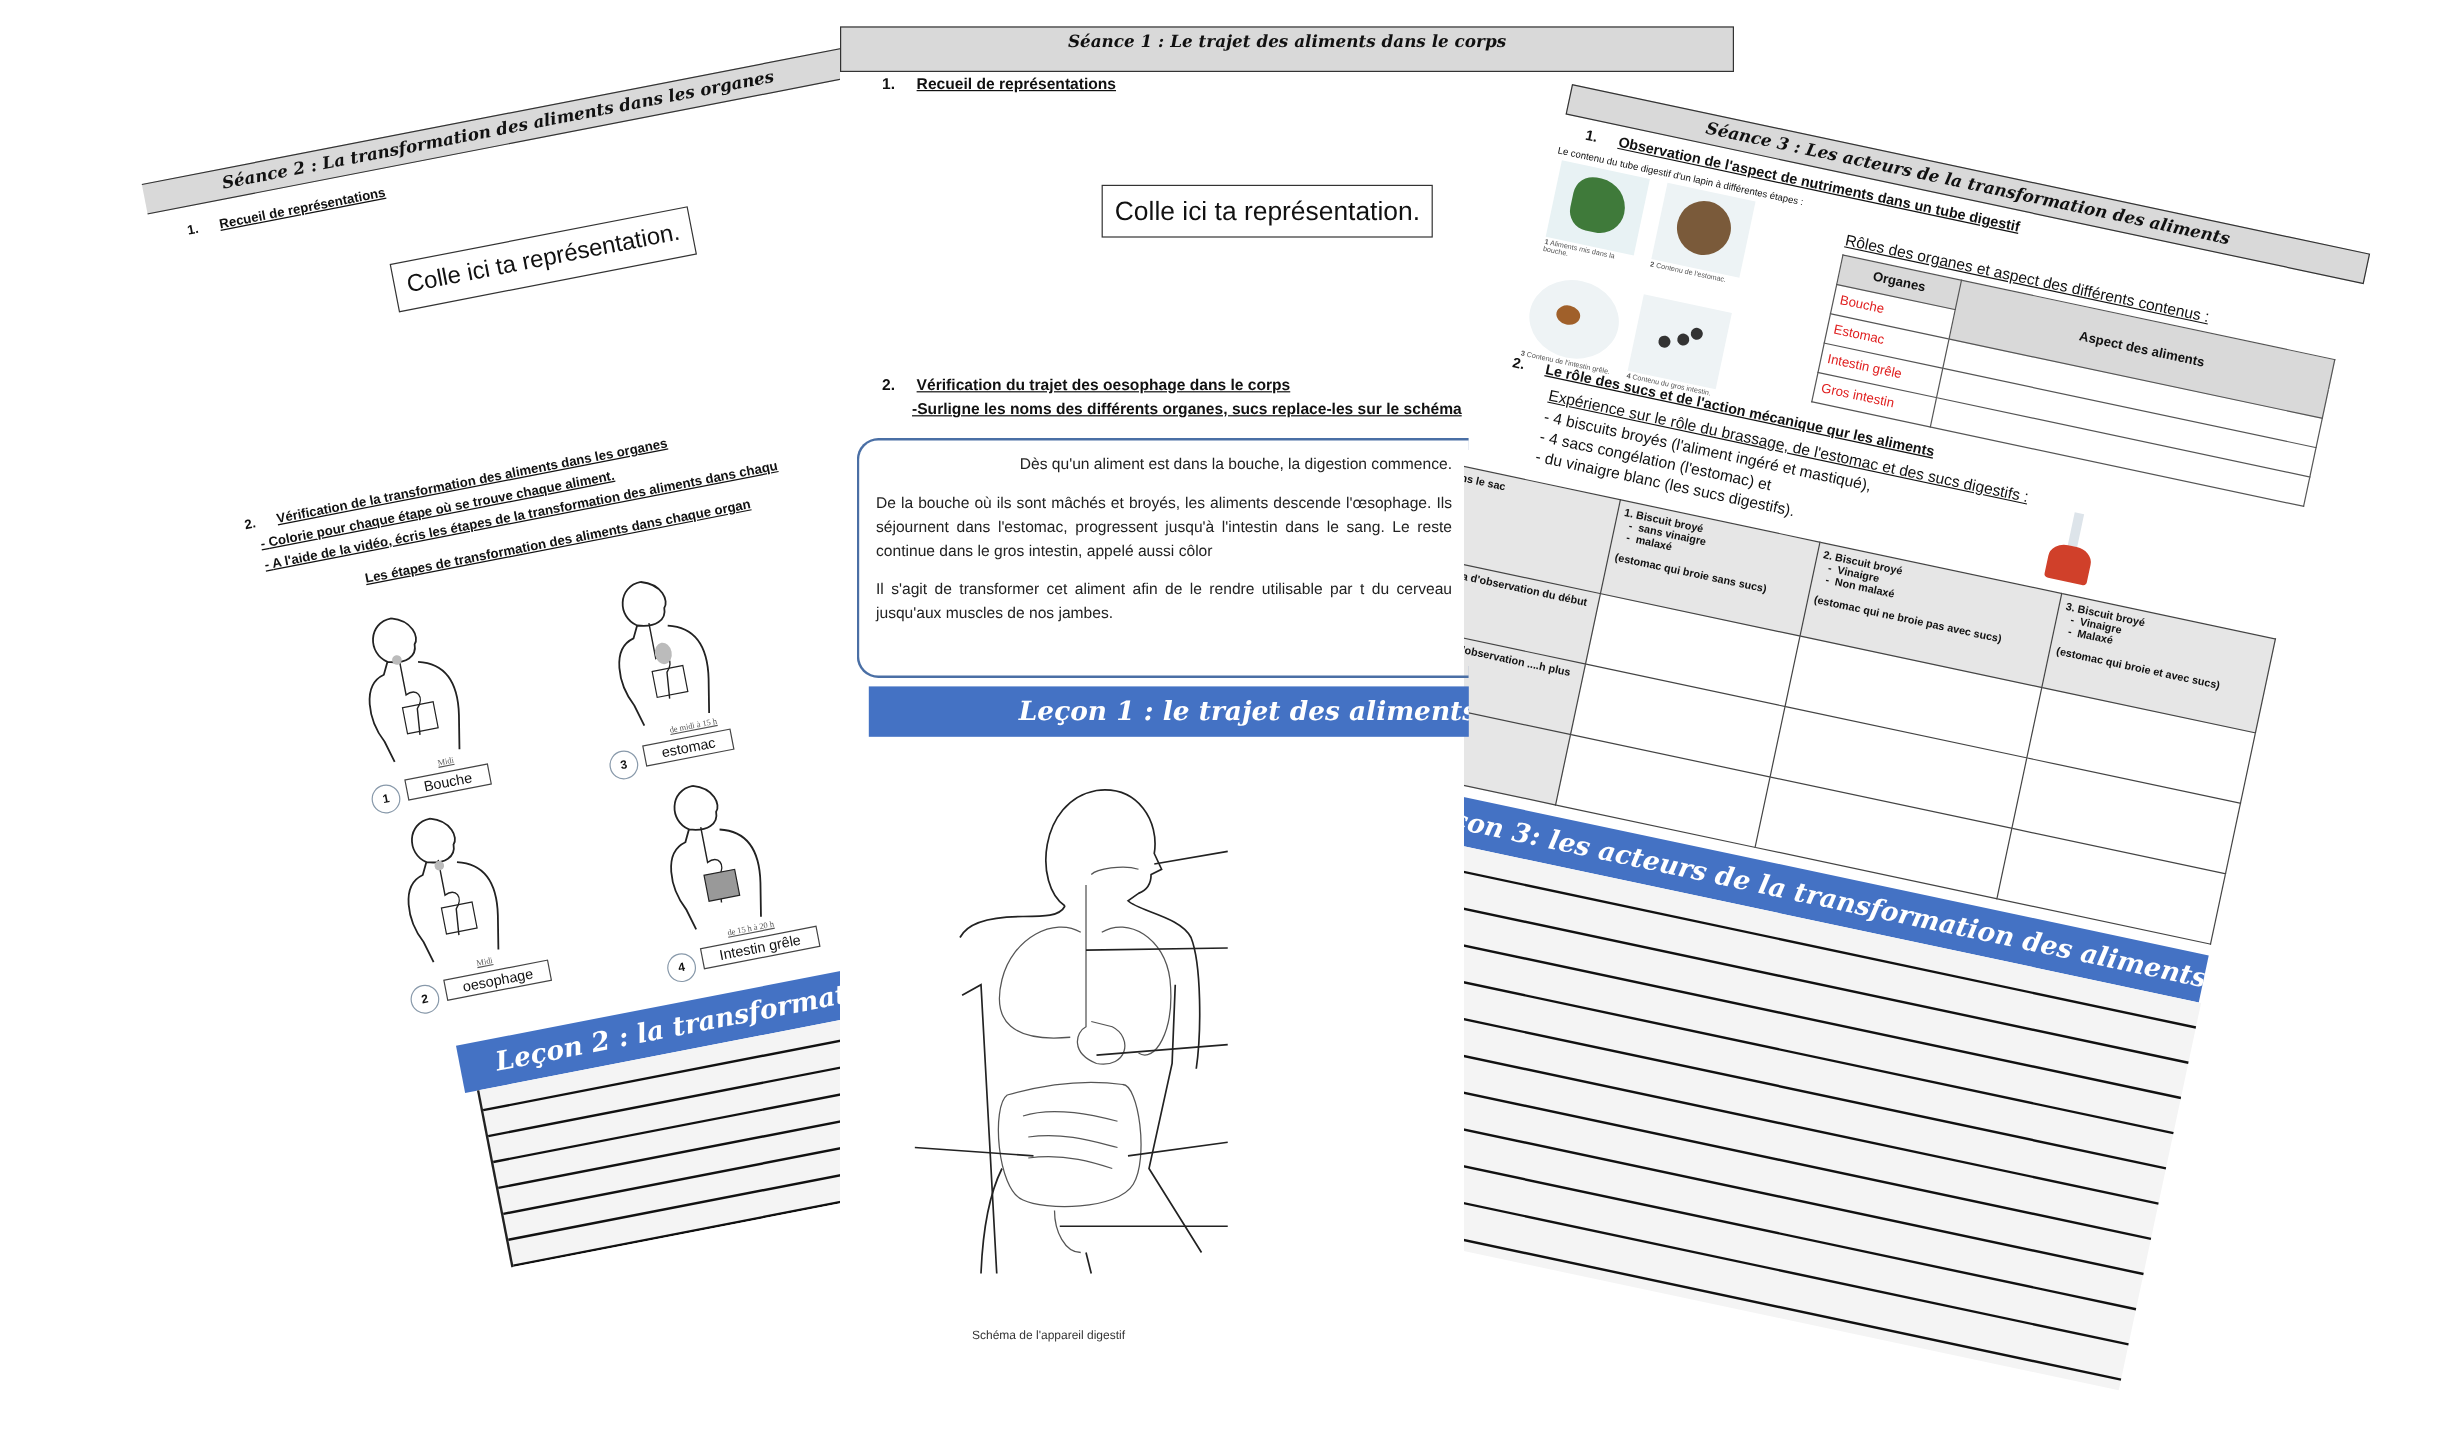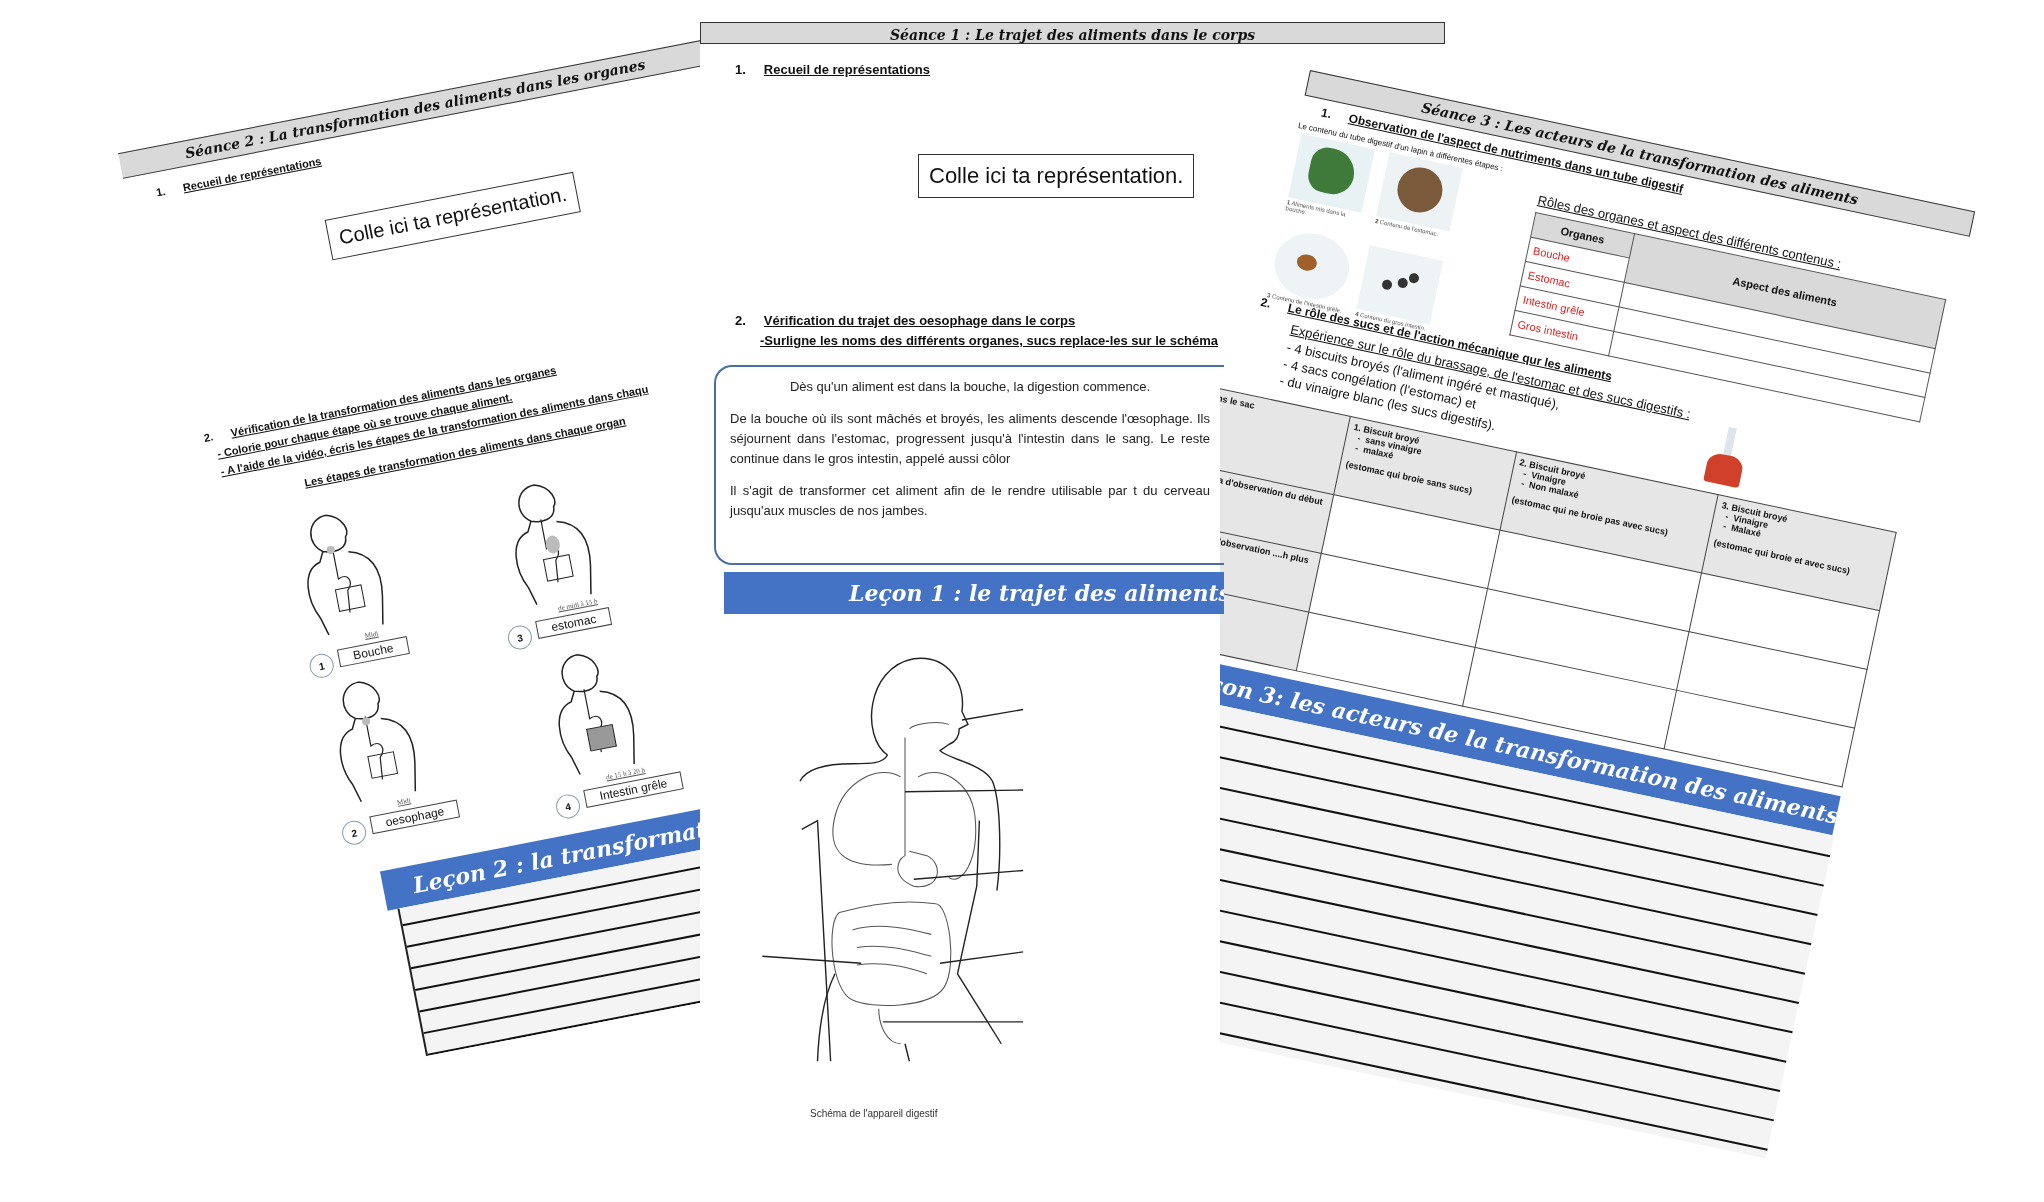--- a/index.html
+++ b/index.html
@@ -228,33 +228,33 @@
       <div class="ln" style="top:170px"></div>
     <div class="ln" style="top:200px"></div>
       <div class="ln" style="top:230px"></div>
       <div class="ln" style="top:260px"></div>
     <div class="ln" style="top:290px"></div>
       <div class="ln" style="top:320px"></div>
   </div>
 </div>
 
 <div class="page" style="left:700px;top:20px;width:520px;height:1130px;">
-  <div class="banner" style="left:0;top:2px;width:745px;height:22px;line-height:24px;">Séance 1 : Le trajet des aliments dans le corps</div>
+  <div class="banner" style="left:0;top:2px;width:745px;height:38px;line-height:24px;">Séance 1 : Le trajet des aliments dans le corps</div>
   <div class="h" style="left:35px;top:42px;">
     <span class="num">1.</span><span>Recueil de représentations</span>
   </div>
   <div class="colle" style="left:218px;top:134px;">Colle ici ta représentation.</div>
 
   <div class="h" style="left:35px;top:293px;">
     <span class="num">2.</span><span>Vérification du trajet des oesophage dans le corps</span>
   </div>
   <div class="h" style="left:60px;top:313px;">-Surligne les noms des différents organes, sucs replace-les sur le schéma</div>
 
   <div class="textbox" style="left:14px;top:345px;width:510px;height:200px;overflow:hidden;">
-    <p style="text-align:center;">Dès qu'un aliment est dans la bouche, la digestion commence.</p>
+    <p style="text-align:right;">Dès qu'un aliment est dans la bouche, la digestion commence.</p>
     <p>De la bouche où ils sont mâchés et broyés, les aliments descende l'œsophage. Ils séjournent dans l'estomac, progressent jusqu'à l'intestin dans le sang. Le reste continue dans le gros intestin, appelé aussi côlor</p>
     <p>Il s'agit de transformer cet aliment afin de le rendre utilisable par t du cerveau jusqu'aux muscles de nos jambes.</p>
   </div>
 
   <div class="lesson" style="left:24px;top:552px;width:500px;height:42px;line-height:42px;padding-left:125px;">Leçon 1 : le trajet des aliments</div>
 
   <svg style="position:absolute;left:30px;top:600px;" width="350" height="480" viewBox="0 0 400 500">
     <g fill="none" stroke="#222" stroke-width="1.6">
       <path d="M180 130 C150 110 155 30 210 20 C250 15 270 50 265 80 L272 95 L262 100 C262 110 258 115 250 118 L240 125 C250 135 290 140 300 160 C310 185 310 250 305 285"></path>
       <path d="M180 130 C175 140 160 140 140 140 C100 140 85 150 80 160"></path>

